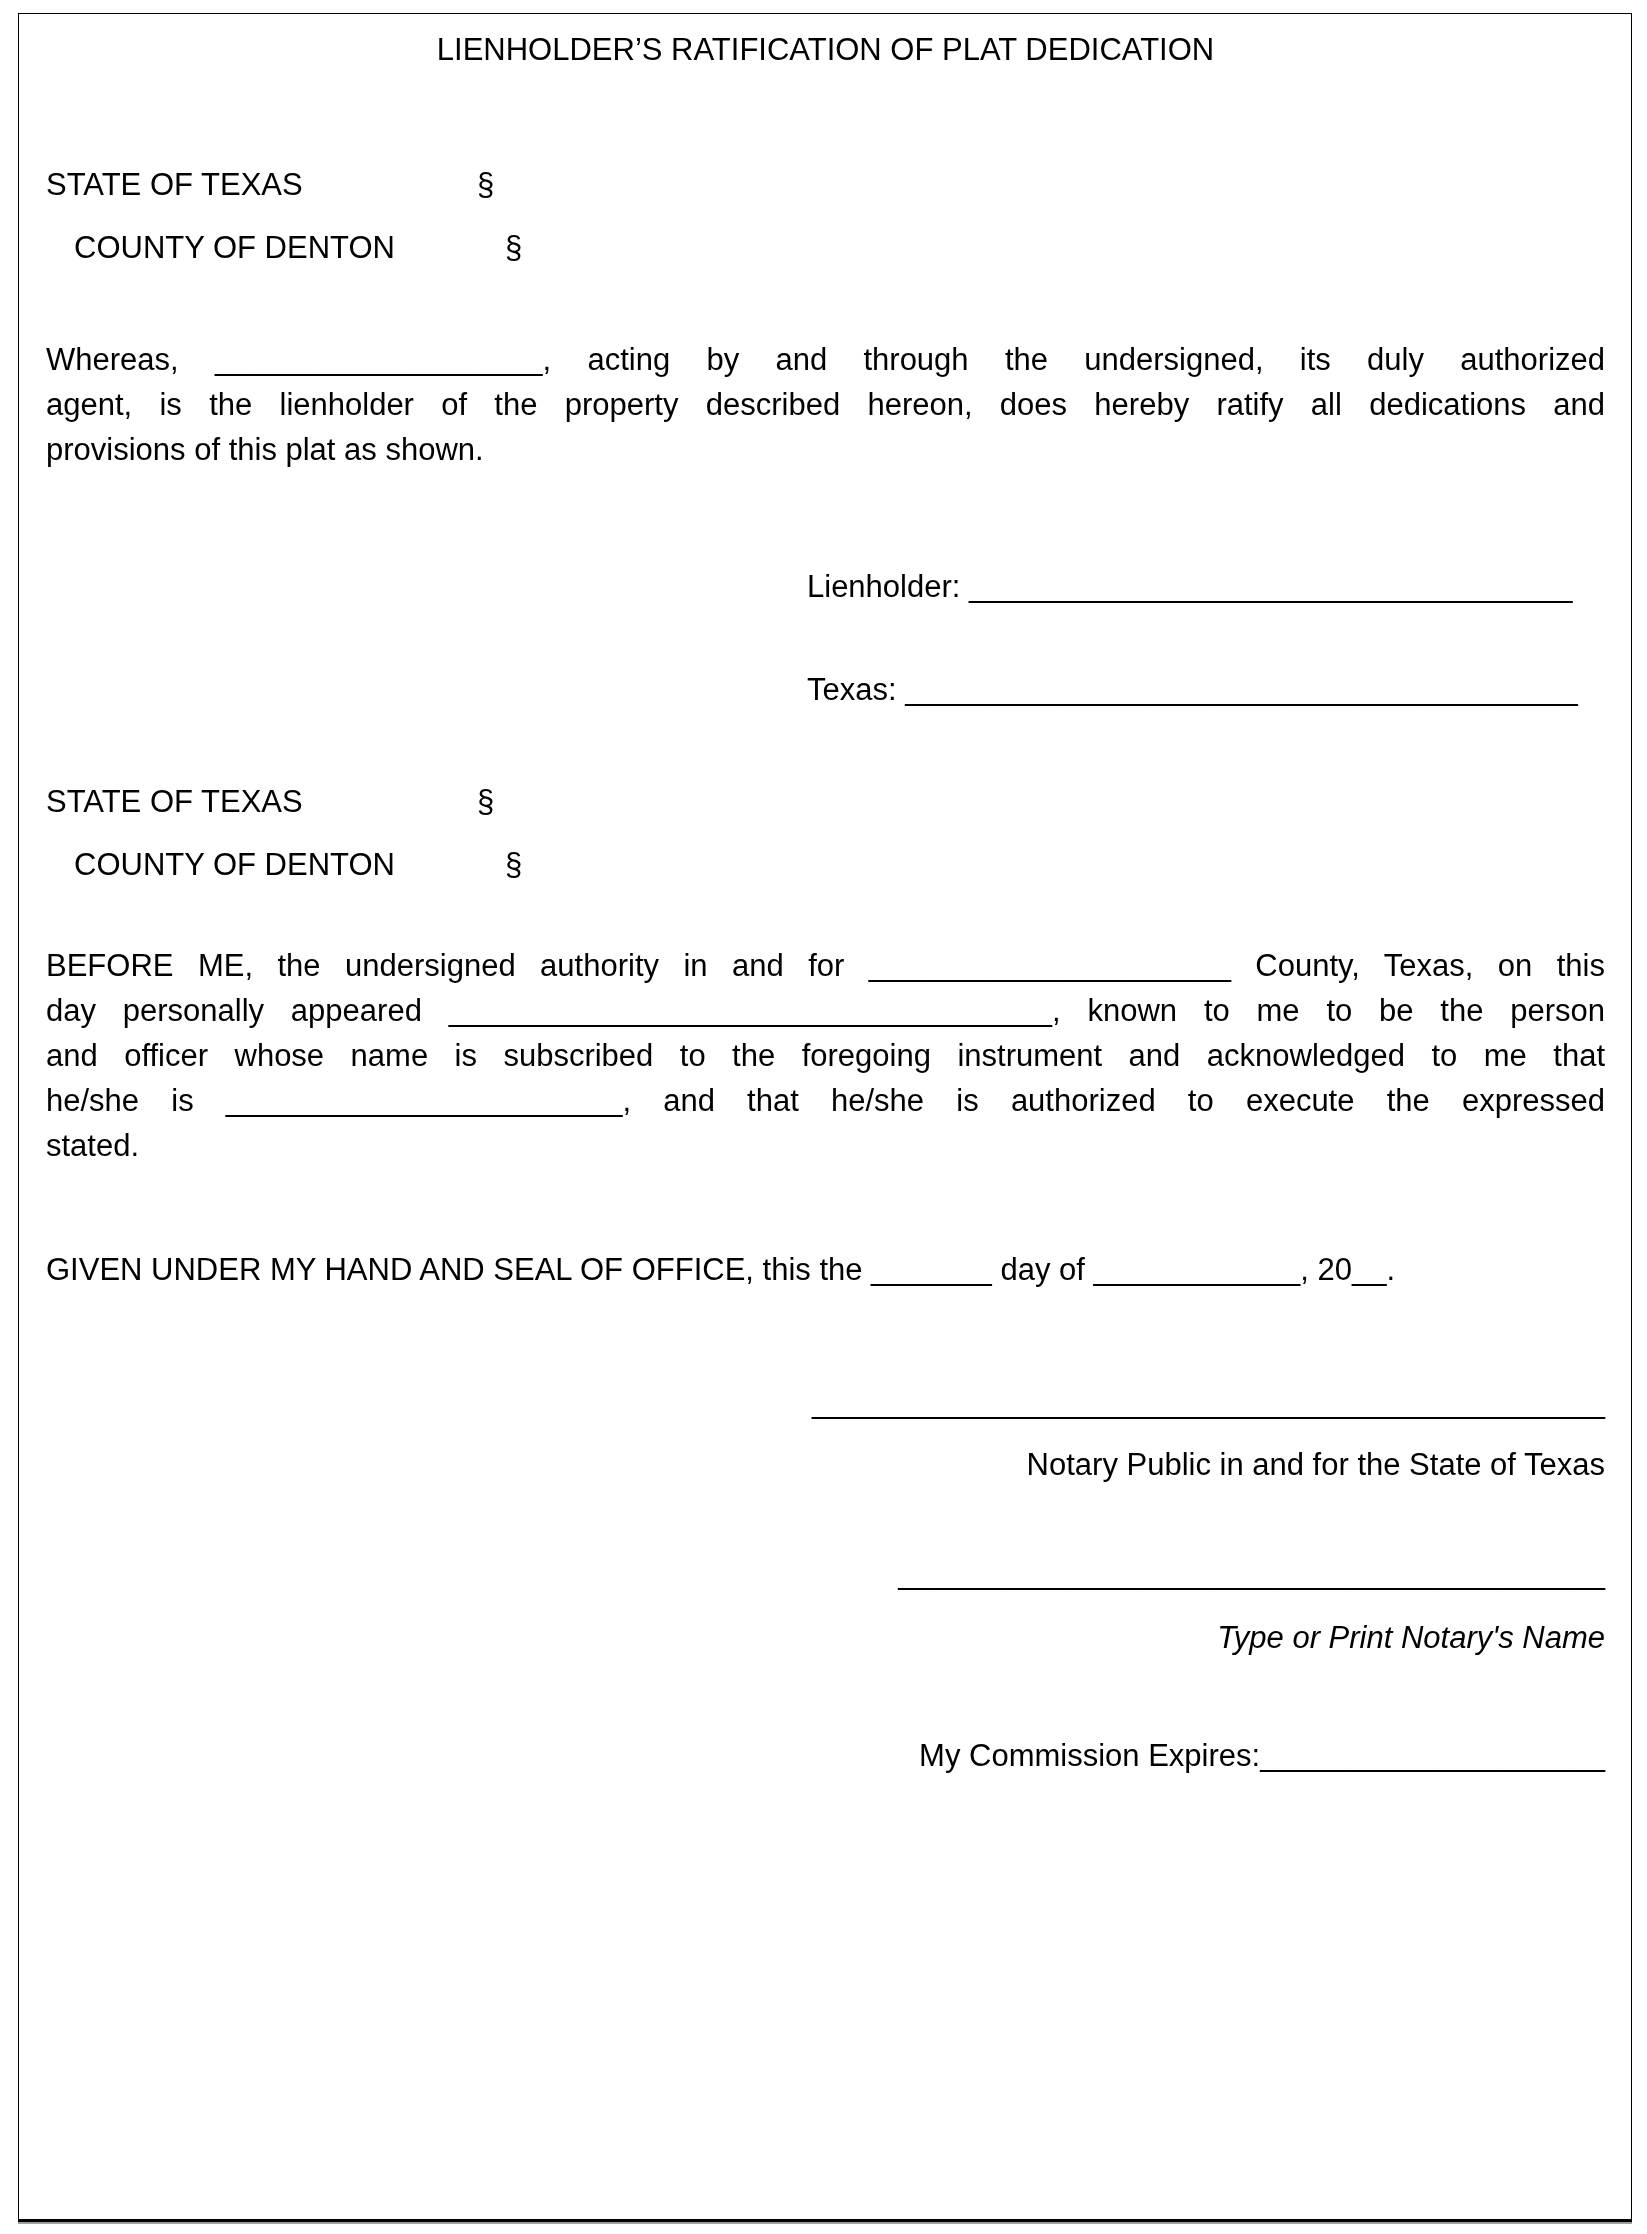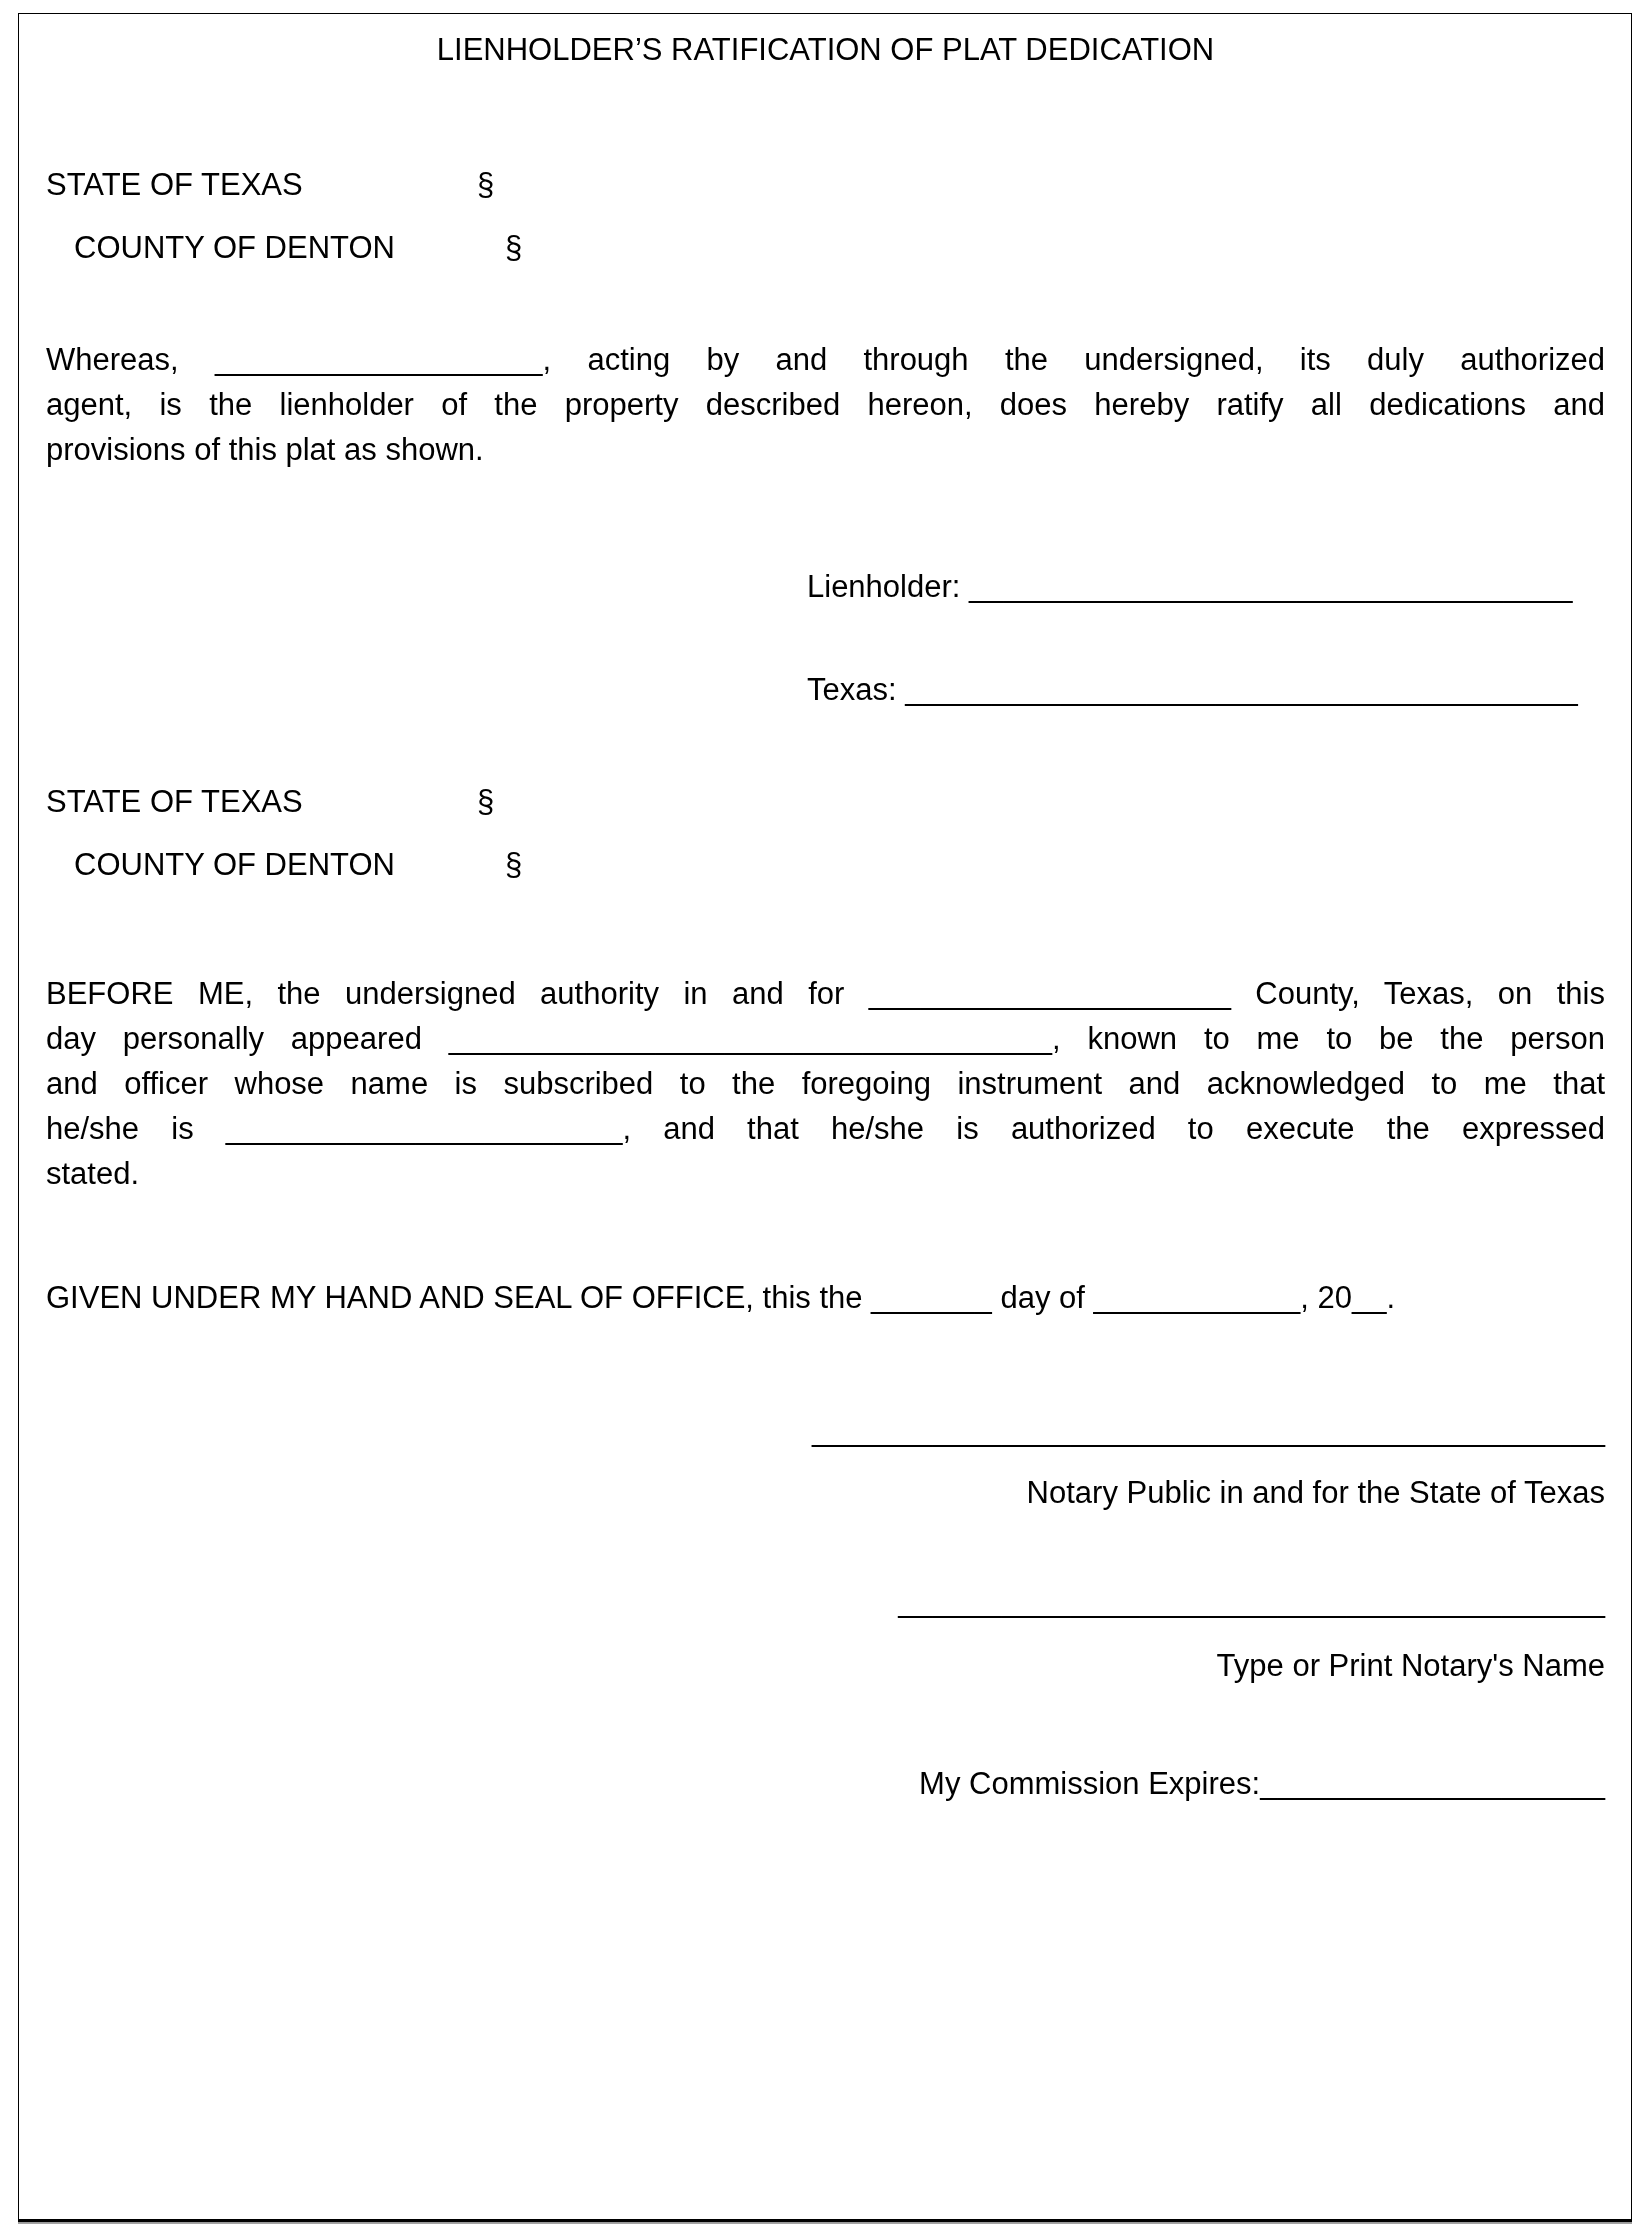--- a/index.html
+++ b/index.html
@@ -21,31 +21,31 @@
     box-shadow: 0 1.9px 0 #9a9a9a;
     box-sizing: border-box;
     padding: 13px 26px 3px 27px;
   }
   .title { text-align: center; }
   .jurat { margin-top: 90px; }
   .jurat.second { margin-top: 67px; }
   .jurat-line + .jurat-line { margin-top: 18px; margin-left: 28px; }
   .place { display: inline-block; min-width: 431px; }
   .para { margin-top: 67px; }
-  .para.notary { margin-top: 84px; }
+  .para.notary { margin-top: 56px; }
   .jline { text-align: justify; text-align-last: justify; }
   .jline.last { text-align-last: left; }
   .field-indent { padding-left: 761px; margin-top: 92px; white-space: nowrap; }
   .field-indent.date { margin-top: 58px; }
   .given { margin-top: 79px; }
   .right { text-align: right; }
   .sigline1 { margin-top: 88px; }
   .siglabel1 { margin-top: 17px; }
   .sigline2 { margin-top: 64px; }
-  .siglabel2 { margin-top: 19px; }
+  .siglabel2 { margin-top: 19px; font-style: italic; }
   .commission { margin-top: 73px; white-space: nowrap; }
   .blank { letter-spacing: 0; }
 </style>
 </head>
 <body>
 
 <div class="page">
   <div class="frame">
 
     <div class="title">LIENHOLDER’S RATIFICATION OF PLAT DEDICATION</div>

